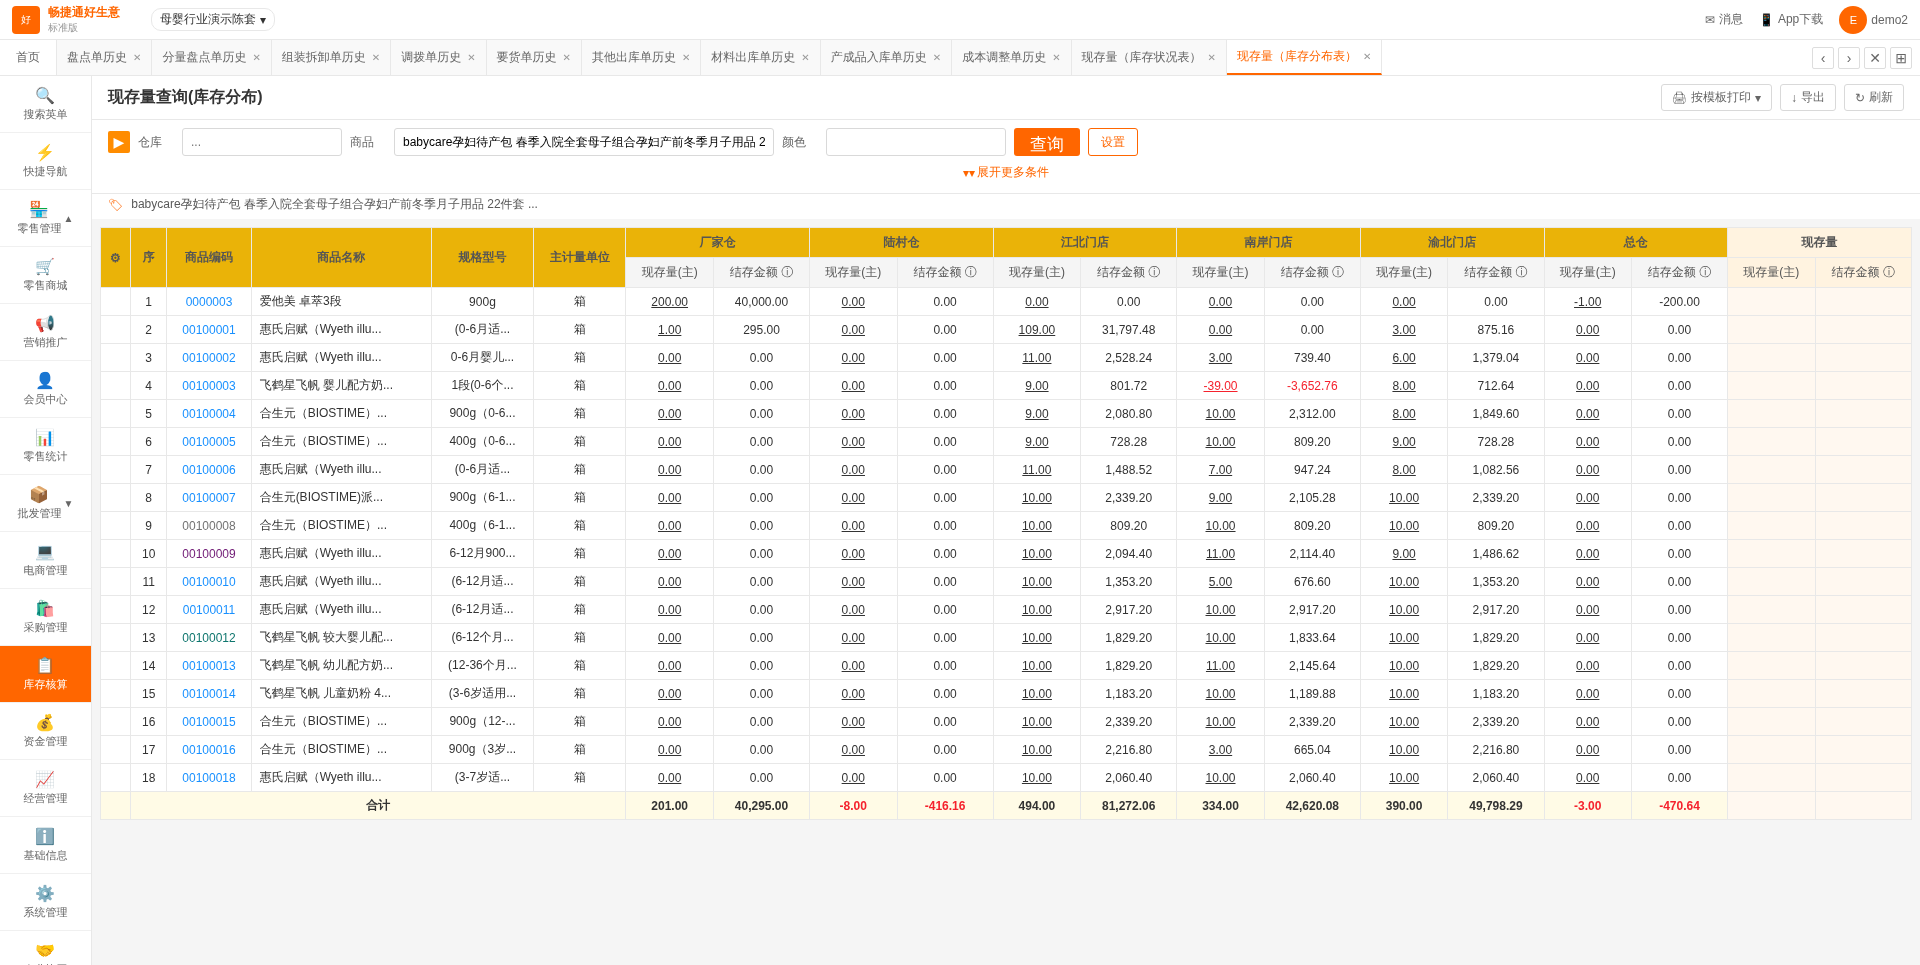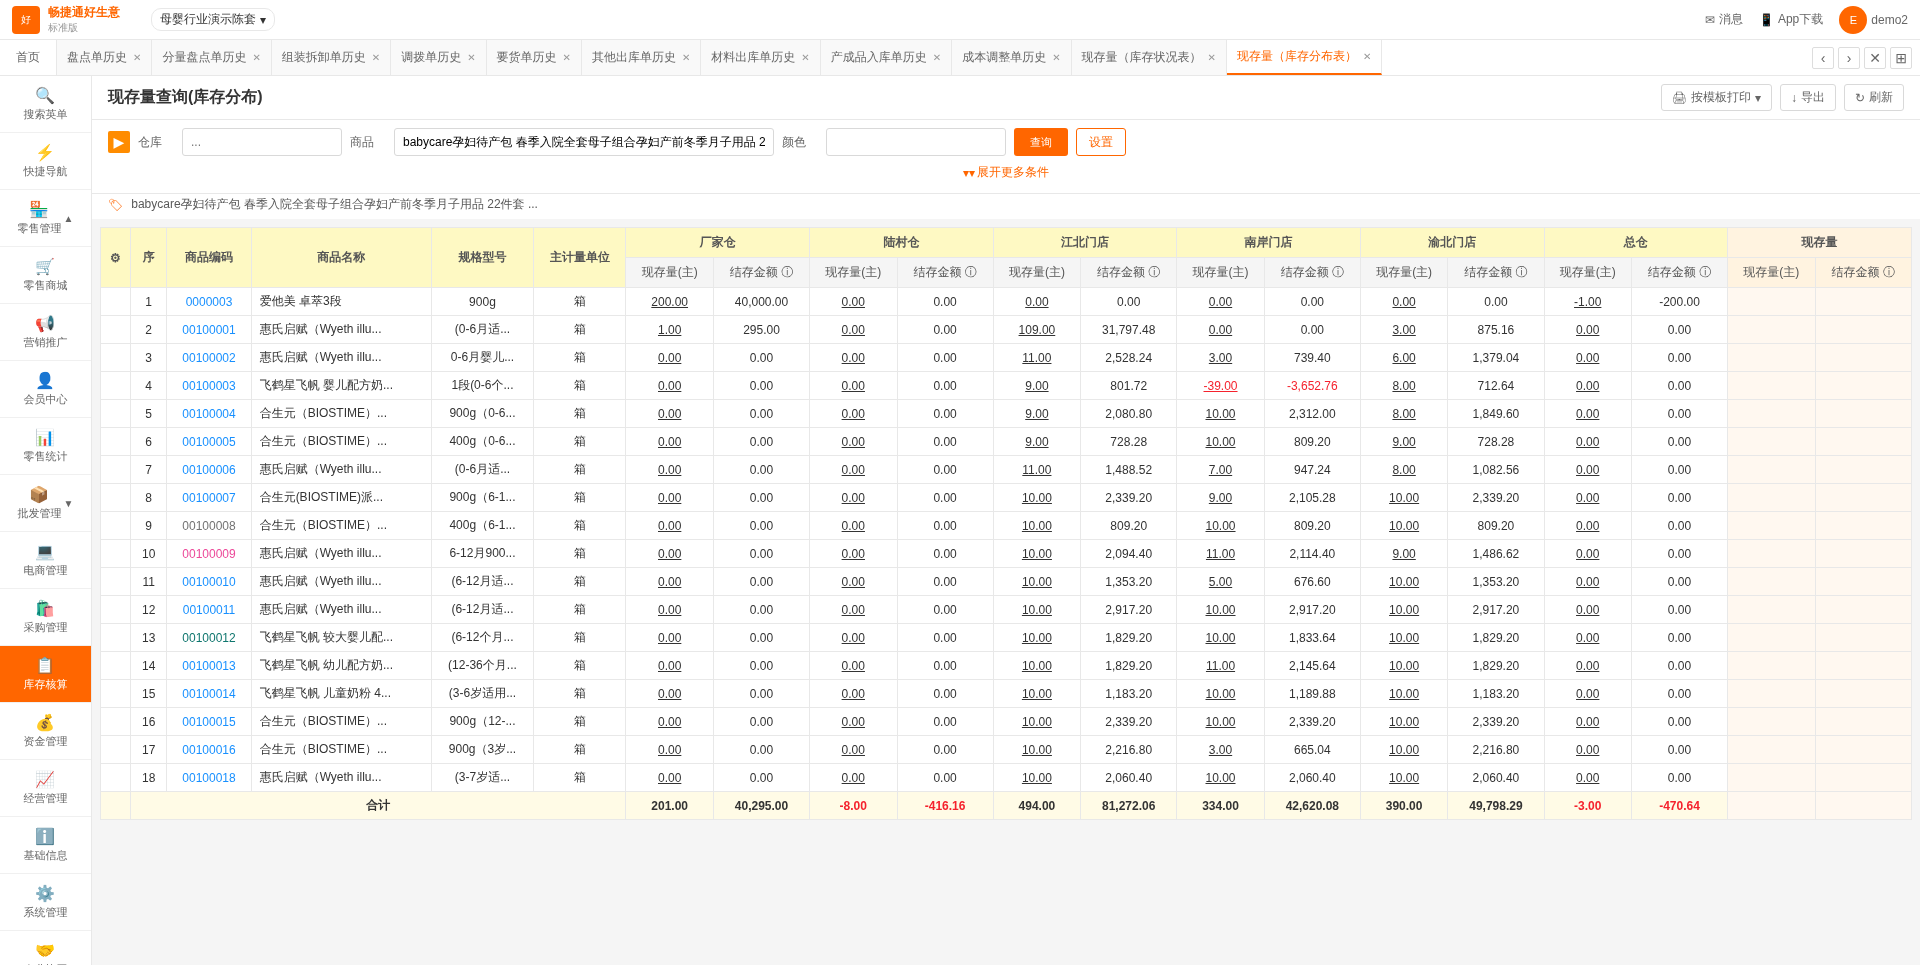--- a/index.html
+++ b/index.html
@@ -108,21 +108,21 @@
       border: 1px solid #d9d9d9;
       border-radius: 3px;
       padding: 4px 8px;
       font-size: 12px;
       height: 28px;
       outline: none;
     }
     .filter-input.wide { width: 320px; }
     .filter-input.medium { width: 160px; }
     .expand-btn { color: #ff6600; cursor: pointer; font-size: 12px; display: flex; align-items: center; gap: 2px; padding: 4px 0; }
-    .btn-search { background: #ff6600; color: #fff; border: none; border-radius: 3px; padding: 5px 16px; cursor: pointer; font-size: 11px; height: 28px; }
+    .btn-search { background: #ff6600; color: #fff; border: none; border-radius: 3px; padding: 5px 16px; cursor: pointer; font-size: 17px; height: 28px; }
     .btn-setting { background: #fff; color: #ff6600; border: 1px solid #ff6600; border-radius: 3px; padding: 5px 12px; cursor: pointer; font-size: 12px; height: 28px; }
     .expand-row { display: flex; justify-content: center; margin-top: 4px; }
     .arrow-btn { background: #ff8c00; color: #fff; border: none; width: 22px; height: 22px; border-radius: 2px; cursor: pointer; font-size: 14px; display: flex; align-items: center; justify-content: center; }
 
     
     .table-area { flex: 1; overflow: auto; padding: 8px; }
     .data-table { width: 100%; border-collapse: collapse; background: #fff; font-size: 12px; }
     .data-table th {
       background: #f5f5f5;
       border: 1px solid #e8e8e8;
@@ -132,21 +132,21 @@
       color: #555;
       white-space: nowrap;
     }
     .data-table td {
       border: 1px solid #e8e8e8;
       padding: 5px 8px;
       text-align: center;
       white-space: nowrap;
       color: #333;
     }
-    .data-table .group-header th { background: #fef9c3; font-weight: bold; }
+    .data-table .group-header th { background: #eab308; font-weight: bold; }
     .data-table .sub-header th { background: #f5f5f5; }
     .negative { color: #f5222d !important; }
     .underline-num { text-decoration: underline; cursor: pointer; color: #333; }
     .footer-row td { background: #fffbe6; font-weight: bold; }
     .gear-th { width: 30px; }
   </style>
 </head>
 <body>
 
 <div class="top-bar">
@@ -589,21 +589,21 @@
       <td class="underline-num">10.00</td>
       <td>809.20</td>
       <td class="underline-num">0.00</td>
       <td>0.00</td>
       <td style="background:#fff8f0;"></td>
       <td style="background:#fff8f0;"></td>
     </tr>
             <tr>
       <td></td>
       <td>10</td>
-      <td style="cursor:pointer;color:#ec4899;">00100009</td>
+      <td style="cursor:pointer;color:#701a75;">00100009</td>
       <td style="text-align:left;">惠氏启赋（Wyeth illu...</td>
       <td>6-12月900...</td>
       <td>箱</td>
       <td class="underline-num">0.00</td>
       <td>0.00</td>
       <td class="underline-num">0.00</td>
       <td>0.00</td>
       <td class="underline-num">10.00</td>
       <td>2,094.40</td>
       <td class="underline-num ">11.00</td>

